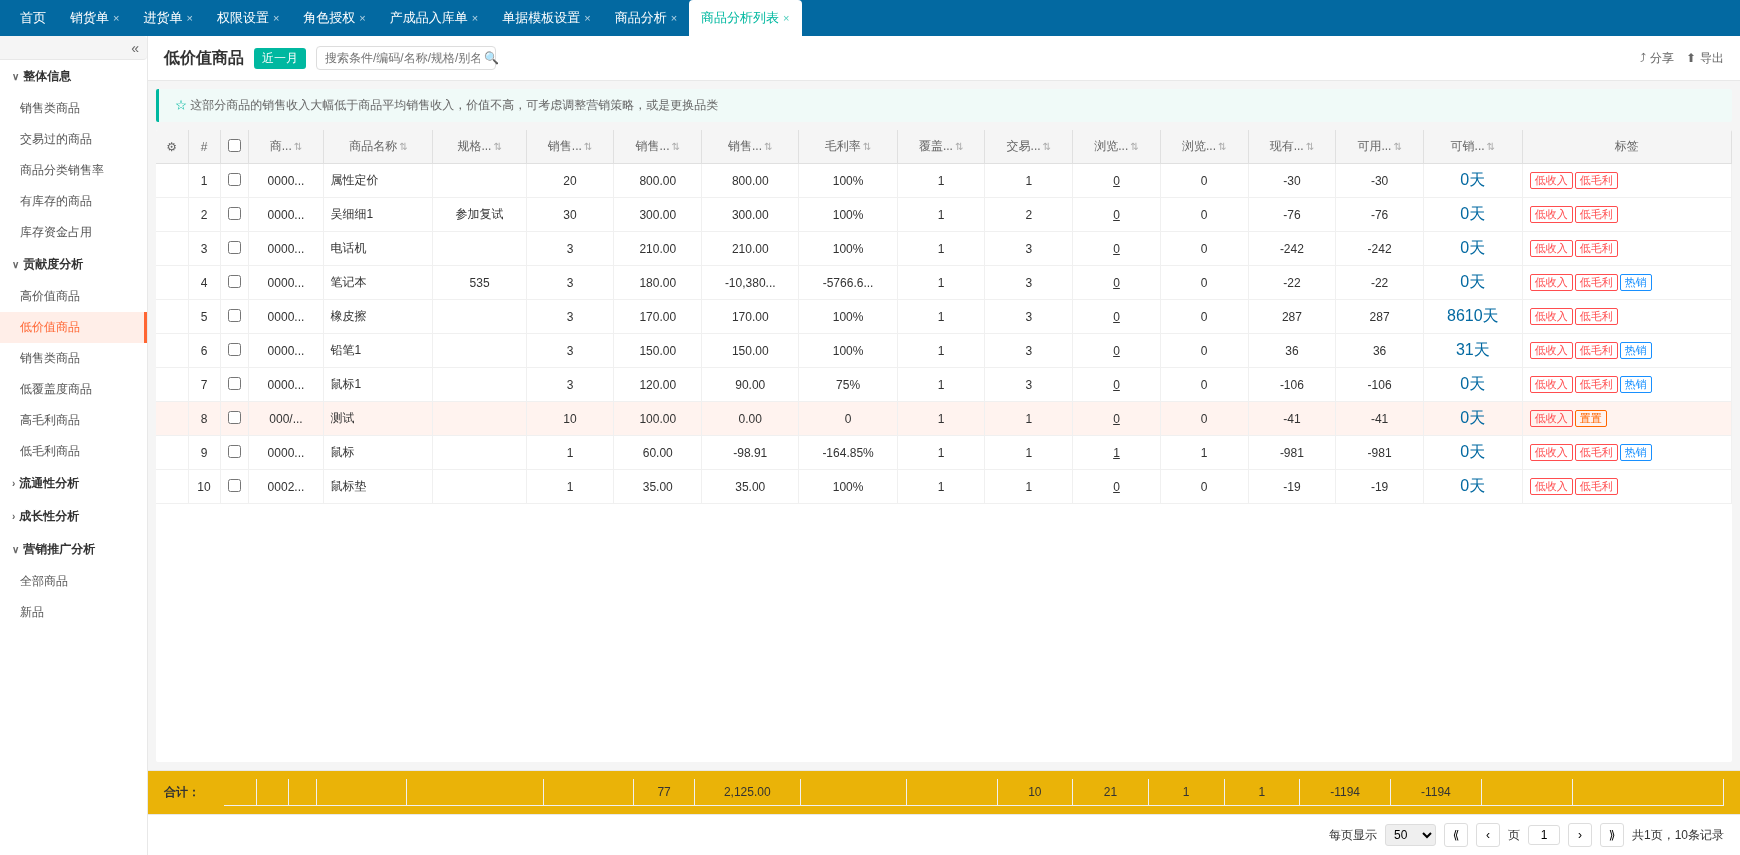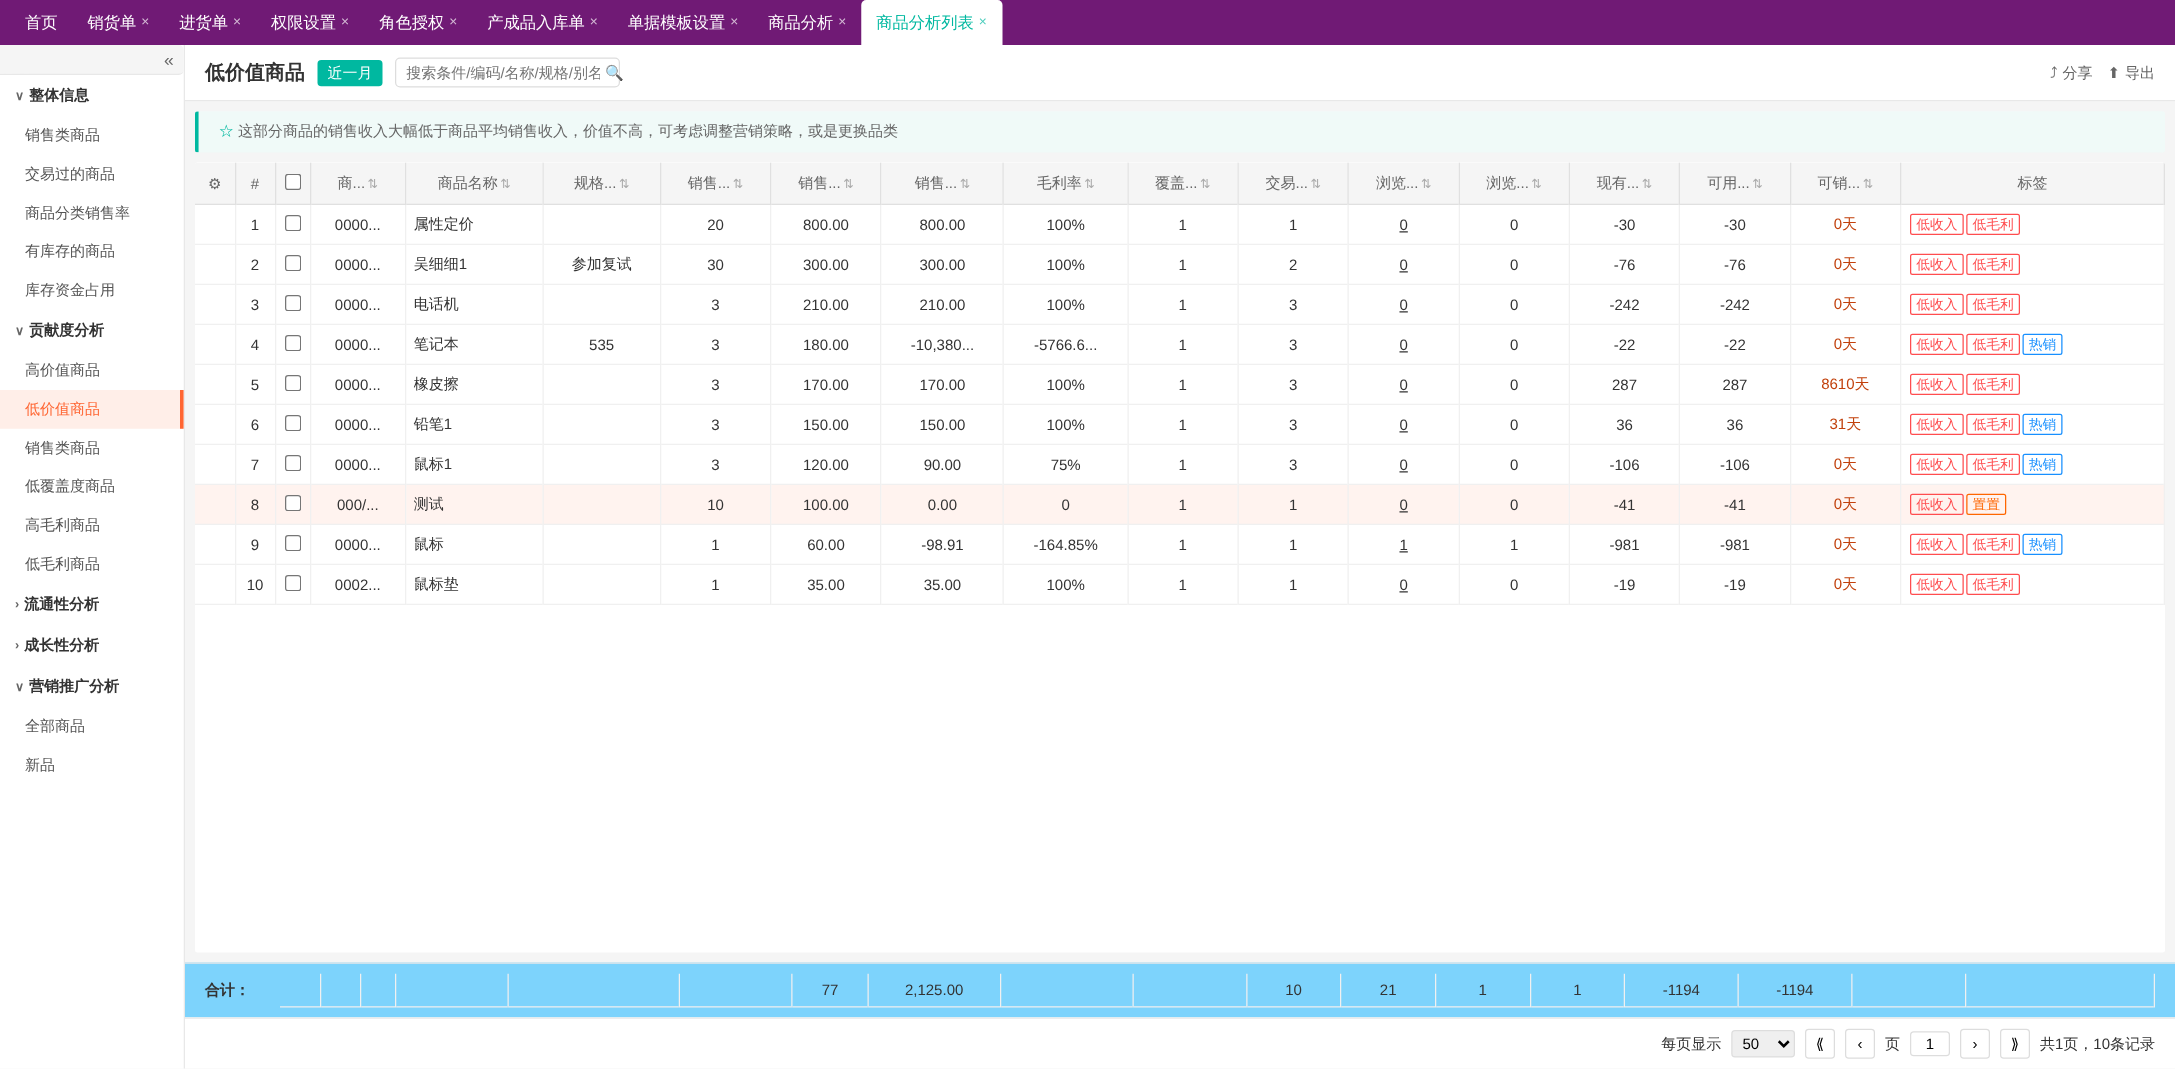--- a/index.html
+++ b/index.html
@@ -1,20 +1,20 @@
 <!DOCTYPE html>
 <html><head>
   <meta charset="utf-8">
   <style>
     * { box-sizing: border-box; margin: 0; padding: 0; }
     body { font-family: 'Microsoft YaHei', Arial, sans-serif; font-size: 12px; background: #f5f5f5; color: #333; }
 
     
     .top-nav {
-      background: #701a75;
+      background: #0369a1;
       display: flex;
       align-items: center;
       height: 36px;
       padding: 0 8px;
       gap: 0;
     }
     .nav-item {
       color: #fff;
       padding: 0 12px;
       height: 36px;
@@ -179,29 +179,29 @@
       display: inline-block;
       border: 1px solid;
       border-radius: 2px;
       padding: 0 4px;
       font-size: 11px;
       margin: 1px;
     }
     .tag-red { color: #ff4d4f; border-color: #ff4d4f; }
     .tag-orange { color: #ff6600; border-color: #ff6600; }
     .tag-blue { color: #1890ff; border-color: #1890ff; }
-    .days-text { color: #c2410c; font-size: 12px; }
+    .days-text { color: #0369a1; font-size: 16px; }
     .underline-link { text-decoration: underline; color: #333; cursor: pointer; }
 
     
     input[type=checkbox] { cursor: pointer; }
 
     
     .summary-bar {
-      background: #7dd3fc;
+      background: #eab308;
       border-top: 1px solid #e8e8e8;
       padding: 8px 16px;
       display: flex;
       align-items: center;
       gap: 24px;
       flex-shrink: 0;
       font-size: 12px;
     }
     .summary-label { color: #333; font-weight: bold; }
 

